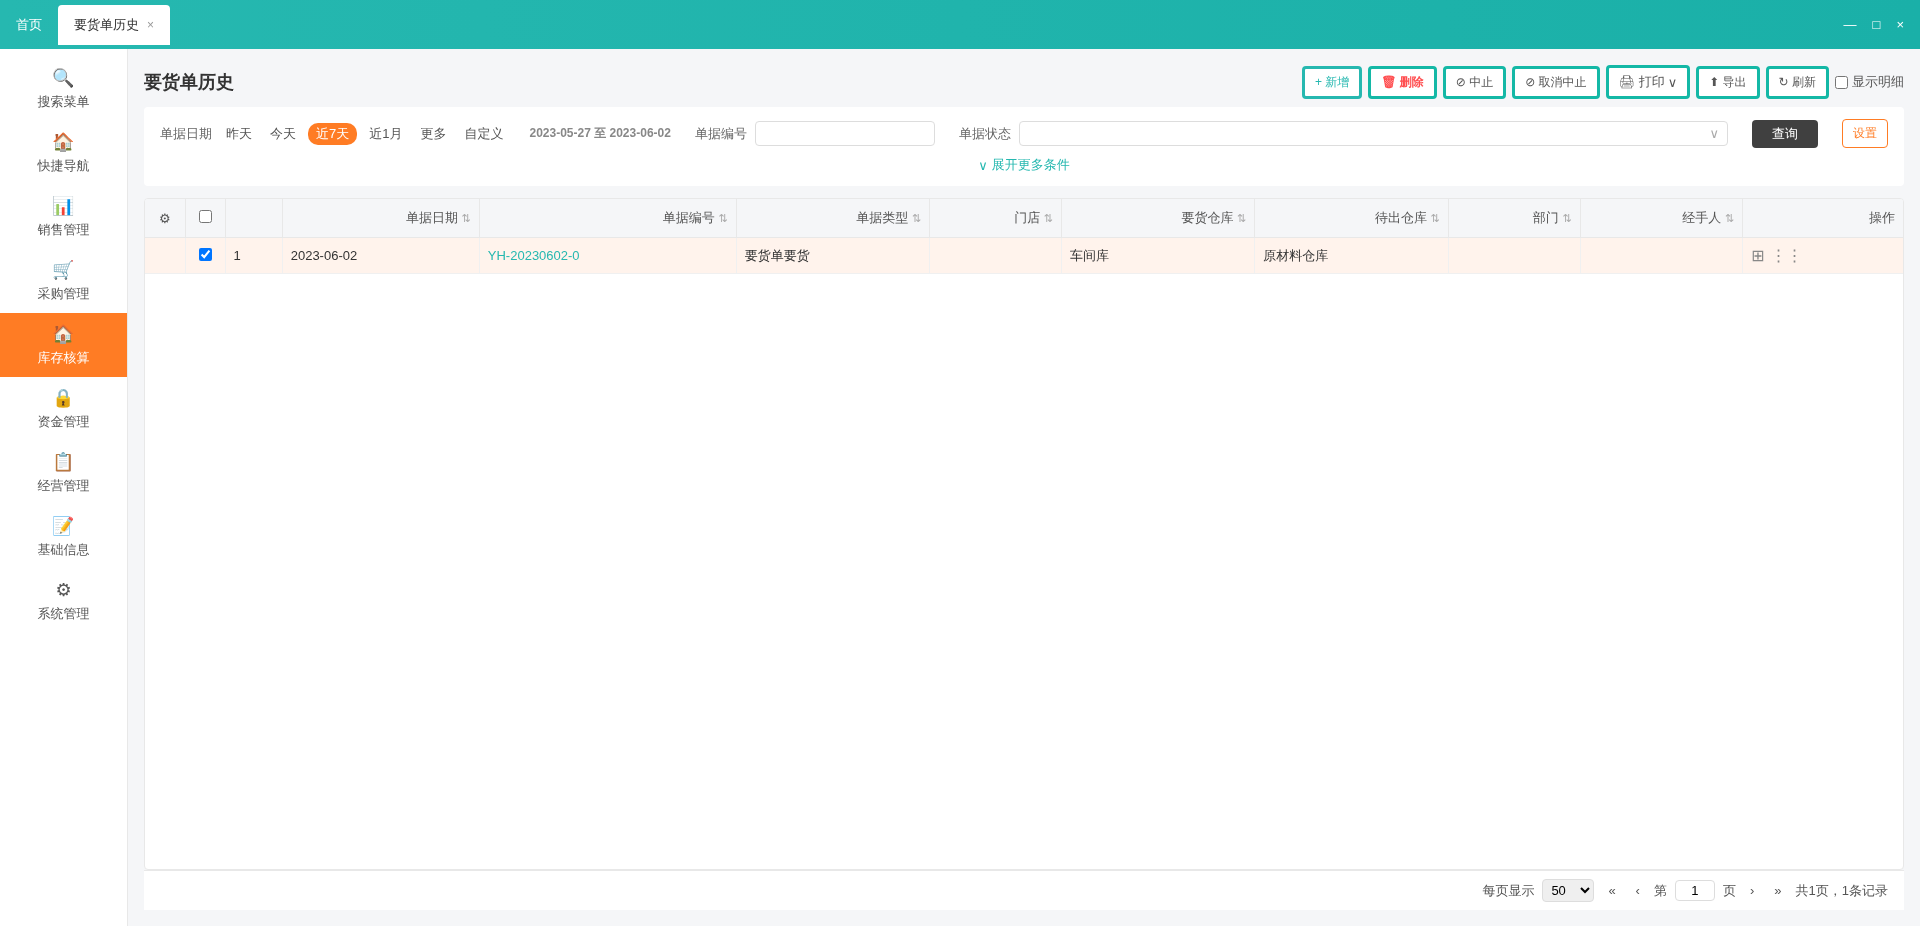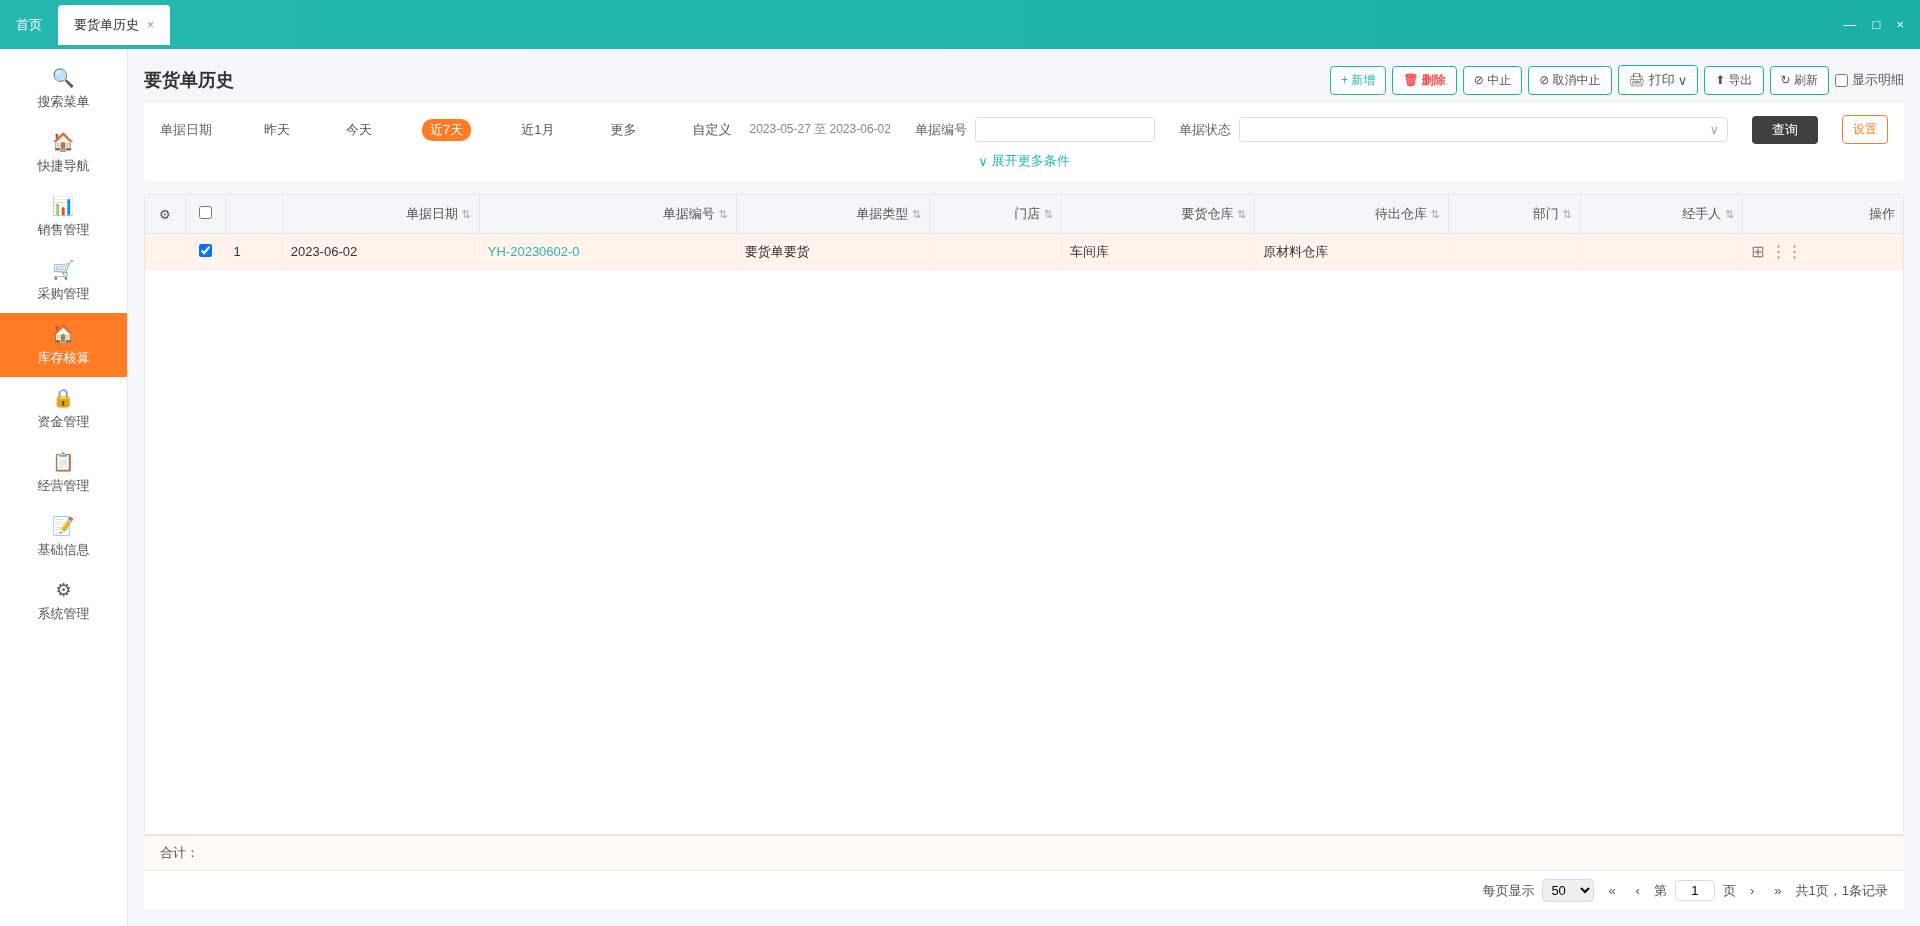--- a/index.html
+++ b/index.html
@@ -121,32 +121,32 @@
     .filter-date-buttons {
       display: flex;
       gap: 6px;
       align-items: center;
     }
     .filter-date-buttons span {
       cursor: pointer;
       color: #555;
       font-size: 13px;
       padding: 2px 6px;
-      margin-left: 38px;
     }
     .filter-date-buttons span.active-date {
       background: #ff7c24;
       color: #fff;
       border-radius: 10px;
       padding: 2px 8px;
     }
     .date-range-text {
       color: #888;
       font-size: 12px;
-      margin-left: 4px;
+      margin-left: 12px;
+      font-weight: bold;
     }
     .filter-input {
       border: 1px solid #ddd;
       border-radius: 4px;
       padding: 4px 8px;
       font-size: 13px;
       width: 180px;
       outline: none;
     }
     .filter-select-wrap {
@@ -273,21 +273,21 @@
     .header-toolbar {
       display: flex;
       align-items: center;
       gap: 6px;
     }
     .header-btn {
       display: flex;
       align-items: center;
       gap: 3px;
       padding: 5px 10px;
-      border: 1px solid #14b8a6;
+      border: 3px solid #14b8a6;
       border-radius: 4px;
       background: #fff;
       cursor: pointer;
       color: #555;
       font-size: 12px;
       white-space: nowrap;
     }
     .header-btn.add-btn { color: #26b8b0; border-color: #26b8b0; }
     .header-btn.del-btn { color: #ff4d4f; font-weight: bold; }
     .header-btn.primary-query {
@@ -501,23 +501,20 @@
               <div class="action-icons">
                 <span class="action-icon">⊞</span>
                 <span class="action-icon">⋮⋮</span>
               </div>
             </td>
           </tr>
         </tbody>
       </table>
     </div>
 
-    <div class="summary-bar">
-      <span>合计：</span>
-    </div>
 
     <div class="pagination">
       <span>每页显示</span>
       <select>
         <option>20</option>
         <option selected="">50</option>
         <option>100</option>
         <option>200</option>
       </select>
       <span class="page-btn">«</span>

